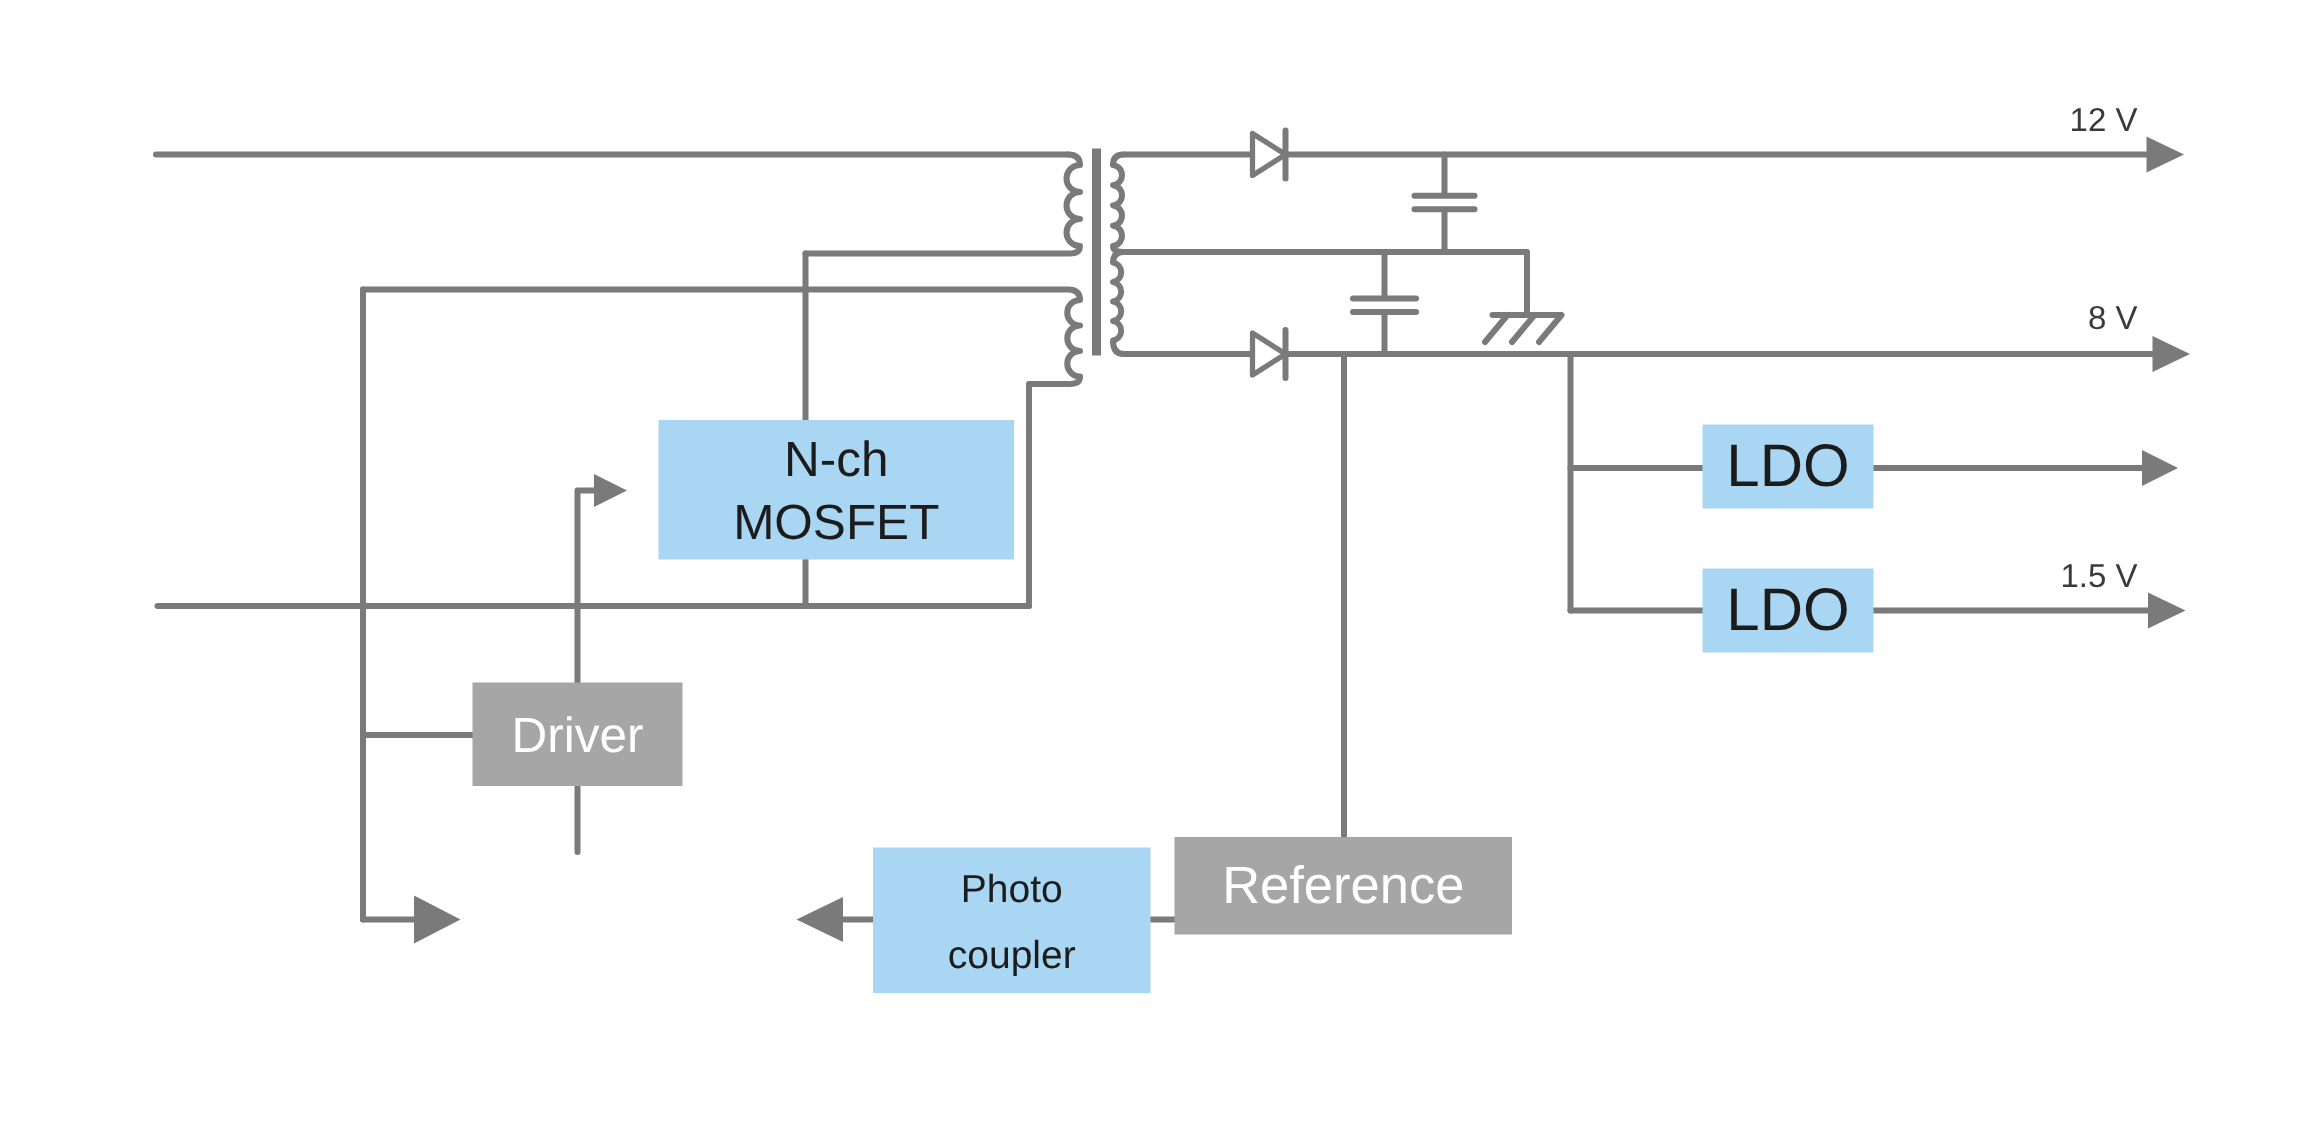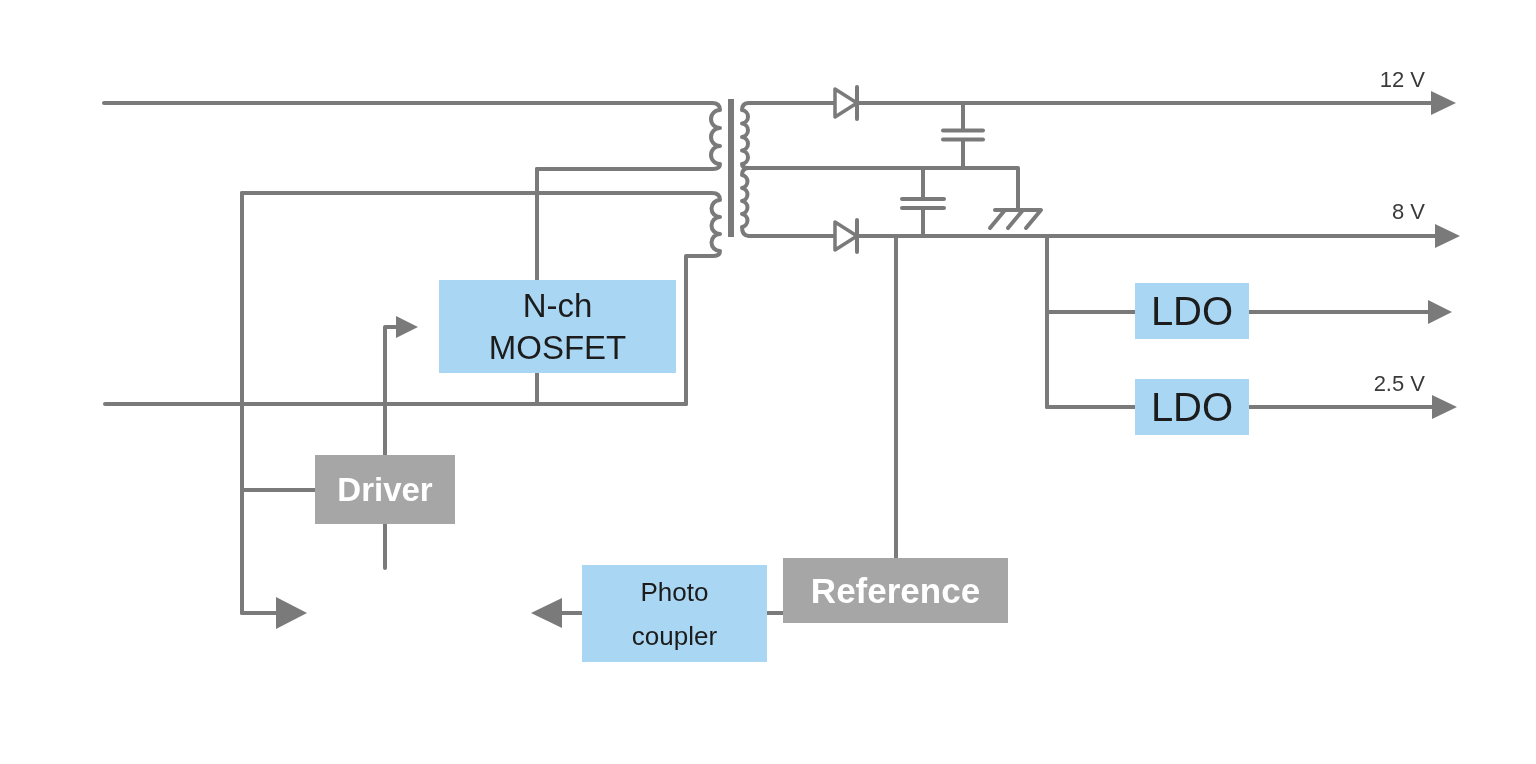--- a/index.html
+++ b/index.html
@@ -15,21 +15,21 @@
   svg.wires{position:absolute;left:0;top:0;}
   .wire{stroke:var(--wire);stroke-width:4;fill:none;stroke-linecap:round;stroke-linejoin:round;}
   .core{stroke:var(--wire);stroke-width:6;fill:none;stroke-linecap:butt;}
   .arrow{fill:var(--wire);stroke:none;}
   .diode{fill:#ffffff;stroke:var(--wire);stroke-width:3.5;stroke-linejoin:round;}
   .block{
     position:absolute;display:flex;flex-direction:column;align-items:center;justify-content:center;
     text-align:center;
   }
   .block.blue{background:var(--block-blue);color:var(--block-text-dark);}
-  .block.gray{background:var(--block-gray);color:var(--block-text-light);font-weight:bold;}
+  .block.gray{background:var(--block-gray);color:var(--block-text-light);}
   .block .l{display:block;}
   .blk-mosfet{left:419px;top:280px;width:237px;height:93px;font-size:33px;line-height:42px;margin-left:20px;}
   .blk-driver{left:315px;top:455px;width:140px;height:69px;font-size:33px;}
   .blk-pwm{left:307px;top:568px;width:221px;height:94px;font-size:34px;line-height:44px;}
   .blk-photo{left:582px;top:565px;width:185px;height:97px;font-size:26px;line-height:44px;}
   .blk-ref{left:783px;top:558px;width:225px;height:65px;font-size:35px;}
   .blk-ldo1{left:1135px;top:283px;width:114px;height:56px;font-size:40px;}
   .blk-ldo2{left:1135px;top:379px;width:114px;height:56px;font-size:40px;}
   .vlabel{
     position:absolute;width:180px;text-align:right;font-size:22px;line-height:38px;
@@ -143,15 +143,15 @@
   <div class="block blue blk-ldo1">
     <span class="l">LDO</span>
   </div>
 
   <div class="block blue blk-ldo2">
     <span class="l">LDO</span>
   </div>
 
   <div class="vlabel v12">12 V</div>
   <div class="vlabel v5">8 V</div>
-  <div class="vlabel v25">2.5 V</div>
+  <div class="vlabel v25">1.5 V</div>
 
 </div>
 
 </body></html>

